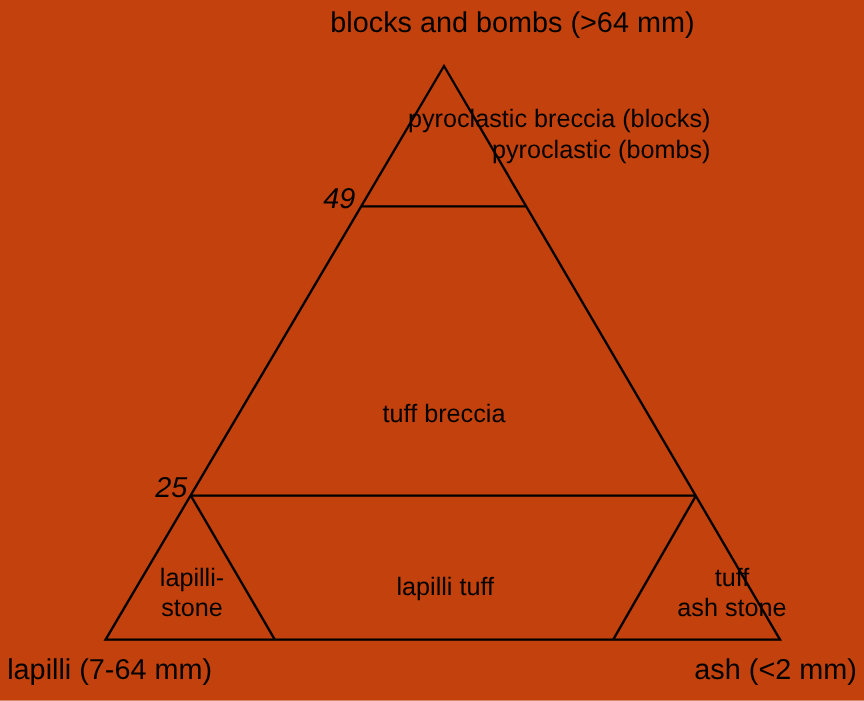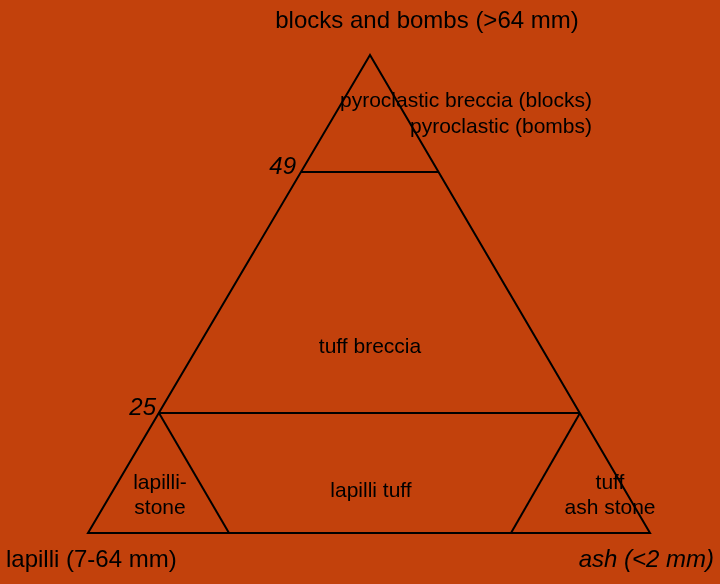--- a/index.html
+++ b/index.html
@@ -88,15 +88,15 @@
     <div>stone</div>
   </div>
 
   <div class="label region-label-small center-x" style="left:610px; top:469px;">
     <div>tuff</div>
     <div>ash stone</div>
   </div>
 
   <div class="label corner-label" style="left:6px; top:545px;">lapilli (7-64 mm)</div>
 
-  <div class="label corner-label text-right" style="right:6px; top:545px;font-style:italic;">ash (&lt;2 mm)</div>
+  <div class="label corner-label text-right" style="right:6px; top:545px;">ash (&lt;2 mm)</div>
 
 </div>
 
 </body></html>

